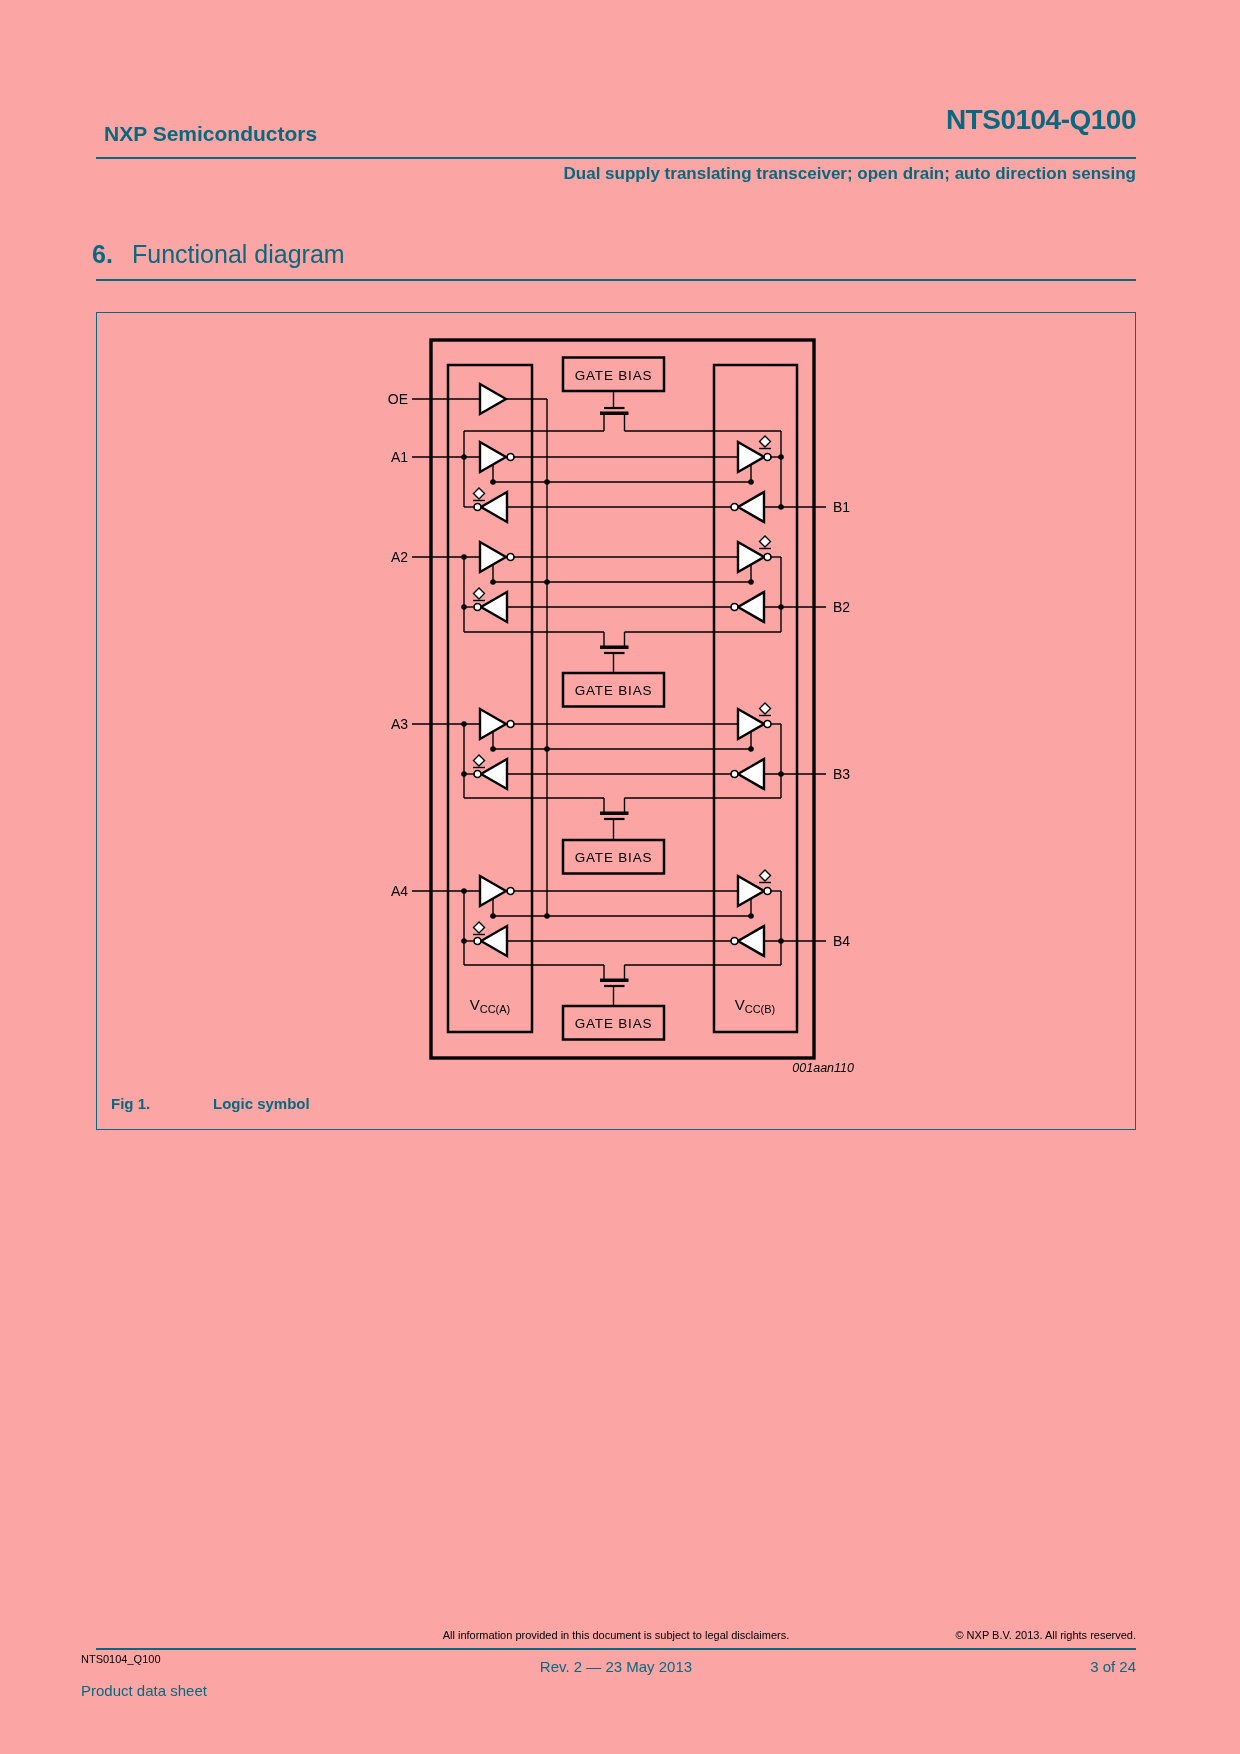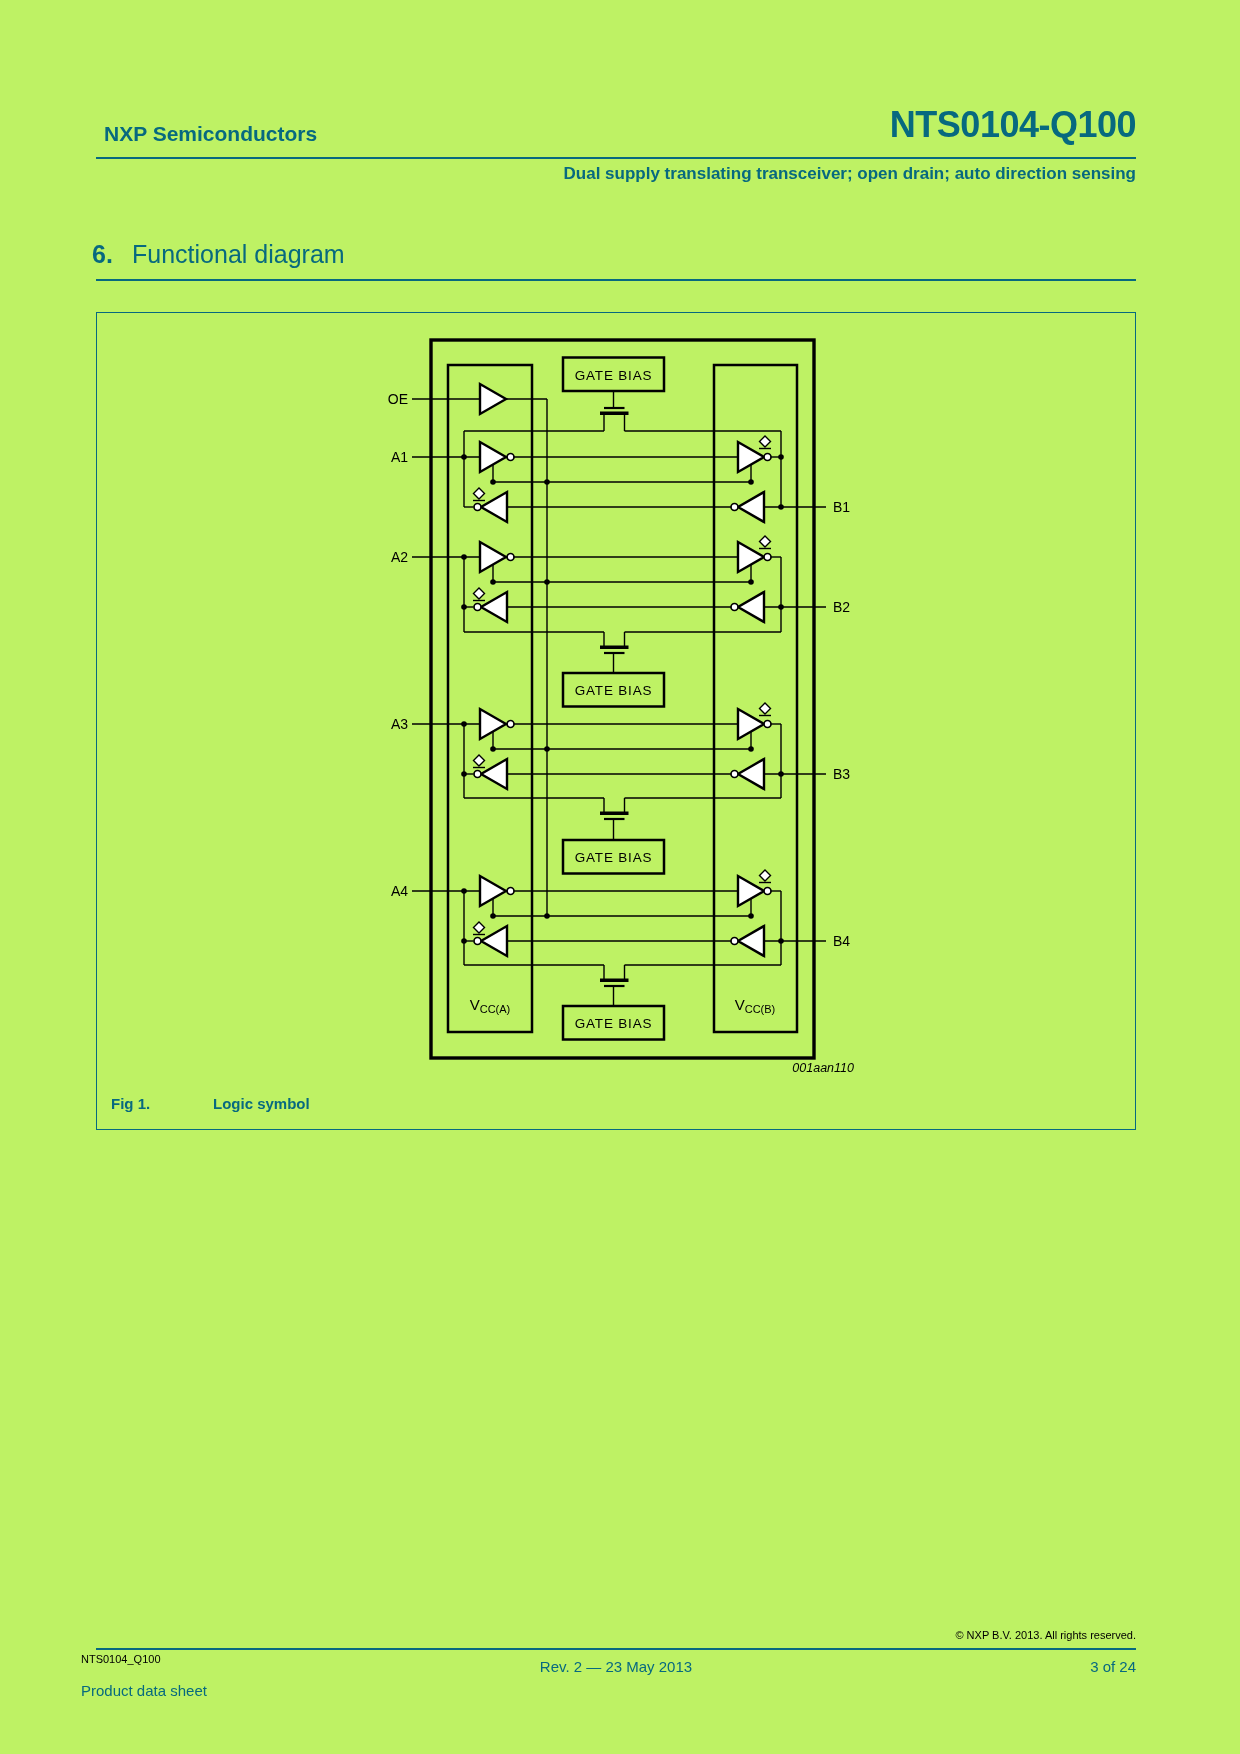--- a/index.html
+++ b/index.html
@@ -1,21 +1,21 @@
 <!DOCTYPE html>
 <html><head>
 <meta charset="utf-8">
 <style>
   html,body{margin:0;padding:0;background:#ffffff;}
-  .page{position:relative;width:1240px;height:1754px;background:#bef264;overflow:hidden;
+  .page{position:relative;width:1240px;height:1754px;background:#fca5a5;overflow:hidden;
         font-family:"Liberation Sans", sans-serif;color:#000;}
   .teal{color:#07697F;}
   .abs{position:absolute;}
   .vendor{left:104px;top:122px;font-size:21px;font-weight:bold;}
-  .doc-title{right:104px;top:104px;font-size:36px;font-weight:bold;letter-spacing:-0.5px;}
+  .doc-title{right:104px;top:104px;font-size:28px;font-weight:bold;letter-spacing:-0.5px;}
   .rule{left:96px;width:1040px;height:2px;background:#07697F;}
   .rule1{top:157px;}
   .subtitle{right:104px;top:164px;font-size:17px;font-weight:bold;}
   .sec-num{left:92px;top:240px;font-size:25px;font-weight:bold;}
   .sec-title{left:132px;top:240px;font-size:25px;font-weight:normal;}
   .rule2{top:279px;}
   .figure-frame{left:96px;top:312px;width:1040px;height:818px;border:1px solid #07697F;box-sizing:border-box;}
   .fig-caption-label{left:14px;top:782px;font-size:15px;font-weight:bold;color:#07697F;position:absolute;}
   .fig-caption-text{left:84px;top:782px;font-size:15px;font-weight:bold;color:#07697F;position:absolute;margin-left:32px;}
   .footer-row1{top:1629px;font-size:11px;}
@@ -260,19 +260,20 @@
       <text x="658" y="697" text-anchor="middle"><tspan font-size="15">V</tspan><tspan font-size="11" dy="3">CC(B)</tspan></text>
 
       <text class="refnum" x="757" y="759" text-anchor="end">001aan110</text>
     </svg>
 
     <div class="fig-caption-label">Fig 1.</div>
     <div class="fig-caption-text">Logic symbol</div>
   </div>
 
   <div class="abs footer-row1 f-left">NTS0104_Q100</div>
+  <div class="abs footer-row1 f-center">All information provided in this document is subject to legal disclaimers.</div>
   <div class="abs footer-row1 f-right">© NXP B.V. 2013. All rights reserved.</div>
   <div class="abs rule rule3"></div>
   <div class="abs footer-row2 f-left">Product data sheet</div>
   <div class="abs footer-row2 f-center">Rev. 2 — 23 May 2013</div>
   <div class="abs footer-row2 f-right">3 of 24</div>
 
 </div>
 
 </body></html>

